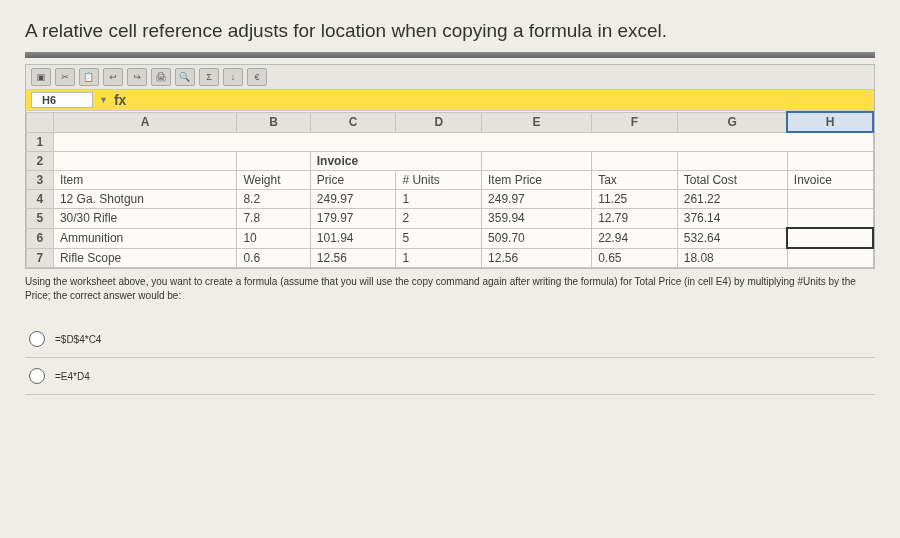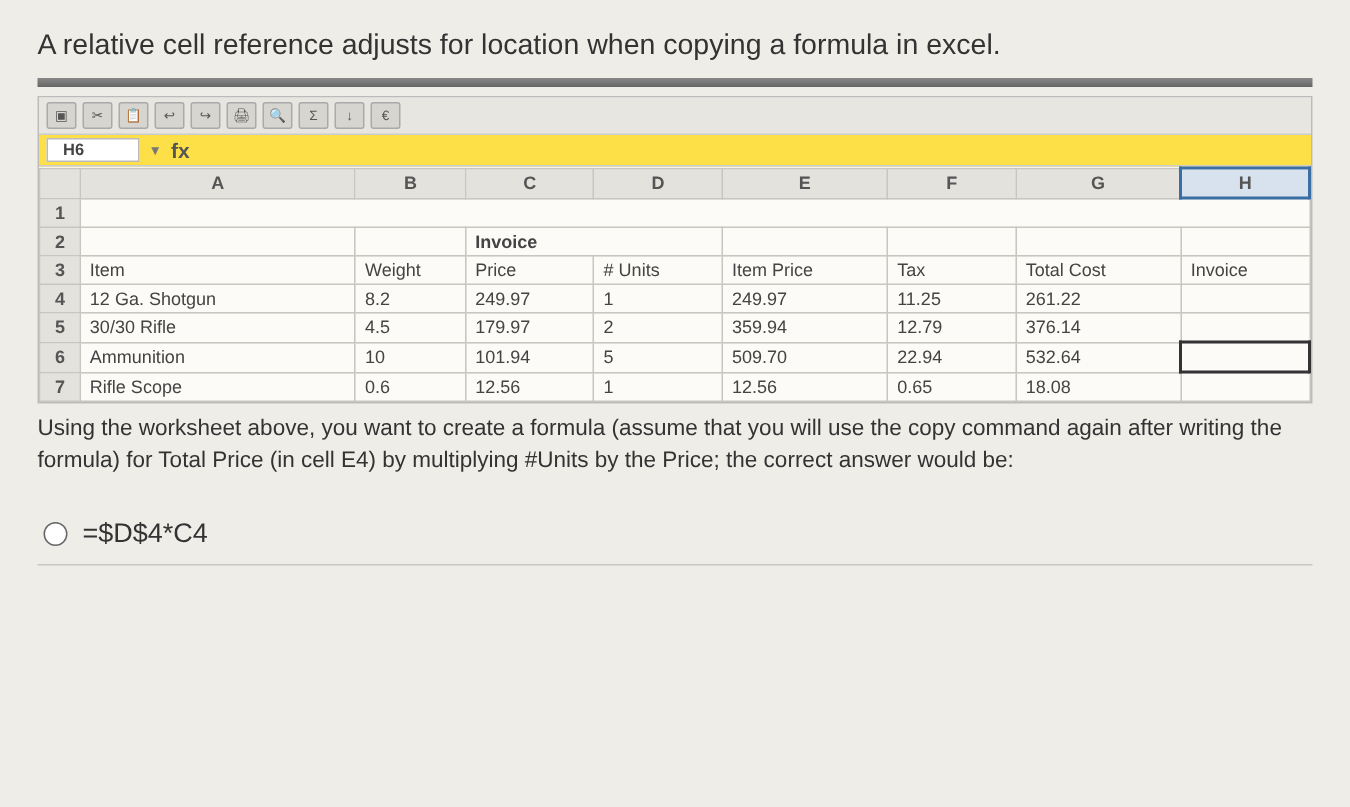--- a/index.html
+++ b/index.html
@@ -71,27 +71,27 @@
     text-align: center;
     font-weight: bold;
     width:22px;
     color:#555;
   }
   .num {text-align:right;}
   .ctr {text-align:center;}
   .row6 td {background:#d6d9dd;}
   .hcell-h {border:2px solid #3a6ea5 !important;background:#d8e2ee !important;}
   .selbox {border:2px solid #333 !important;}
-  .follow-text{font-size:15px;color:#333;margin:6px 0 18px 0;line-height:1.4;}
+  .follow-text{font-size:10px;color:#333;margin:6px 0 18px 0;line-height:1.4;}
   .options {margin-top:10px;}
   .opt {
     display:flex;align-items:center;gap:10px;
     border-bottom:1px solid #c9c7c1;
     padding:10px 4px;
-    font-size:18px;
+    font-size:10px;
     color:#333;
   }
   .radio {
     width:14px;height:14px;border:1.5px solid #666;border-radius:50%;background:#fff;flex-shrink:0;
   }
   .colA{width:150px;} .colB{width:60px;} .colC{width:70px;} .colD{width:70px;} .colE{width:90px;} .colF{width:70px;} .colG{width:90px;} .colH{width:70px;}
 </style>
 </head>
 <body>
 
@@ -173,21 +173,21 @@
       <td class="num">249.97</td>
       <td class="num">1</td>
       <td class="num">249.97</td>
       <td class="num">11.25</td>
       <td class="num">261.22</td>
       <td></td>
     </tr>
     <tr>
       <td class="rowhdr">5</td>
       <td>30/30 Rifle</td>
-      <td class="num">4.5</td>
+      <td class="num">7.8</td>
       <td class="num">179.97</td>
       <td class="num">2</td>
       <td class="num">359.94</td>
       <td class="num">12.79</td>
       <td class="num">376.14</td>
       <td></td>
     </tr>
     <tr class="row6">
       <td class="rowhdr">6</td>
       <td>Ammunition</td>
@@ -214,13 +214,17 @@
     </table>
 </div>
 
 <div class="follow-text">Using the worksheet above, you want to create a formula (assume that you will use the copy command again after writing the formula) for Total Price (in cell E4) by multiplying #Units by the Price; the correct answer would be:</div>
 
 <div class="options">
   <div class="opt">
     <span class="radio"></span>
     <span>=$D$4*C4</span>
   </div>
+  <div class="opt">
+    <span class="radio"></span>
+    <span>=E4*D4</span>
+  </div>
 </div>
 
 </body></html>

